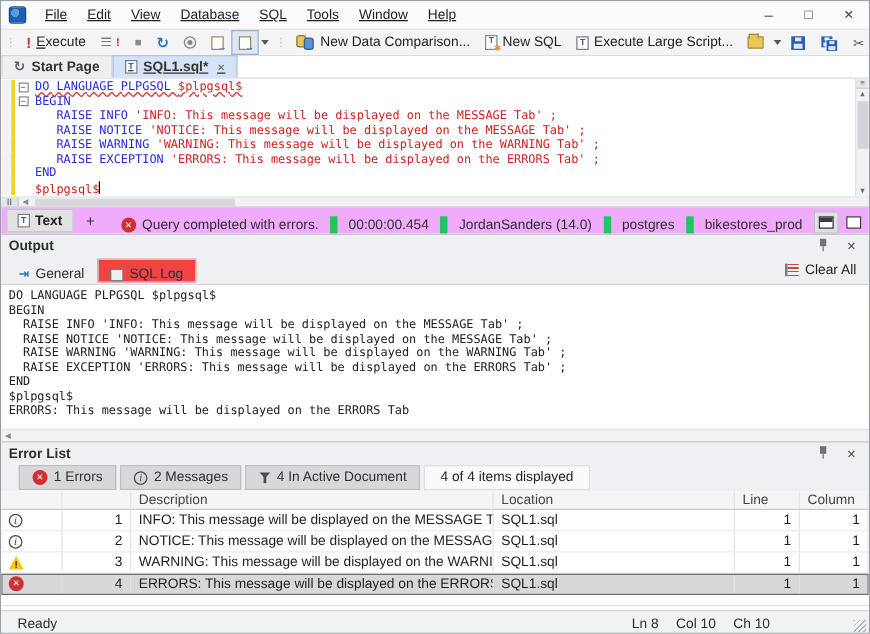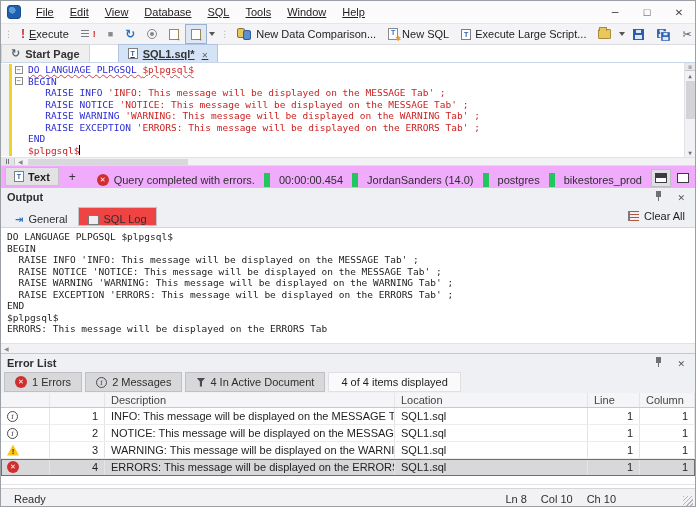--- a/index.html
+++ b/index.html
@@ -50,21 +50,21 @@
   .floppy::before { content:""; position:absolute; top:1px; left:3px; width:5px; height:3px; background:#dfe8f4; }
   .floppy::after { content:""; position:absolute; bottom:1px; left:2px; width:7px; height:4px; background:#dfe8f4; }
   .floppy.small { transform:scale(.8); }
   .floppy2 { position:relative; width:14px; height:13px; }
   .floppy2 .floppy { position:absolute; }
   .floppy2 .floppy:first-child { left:0; top:0; }
   .floppy2 .floppy:last-child { left:4px; top:3px; outline:1px solid #f4f4f6; }
   .ic-cut { color:#55555a; font-size:11px; }
 
   
-  .tabrow { height:18px; background:#fff; display:flex; align-items:flex-end; flex:0 0 auto; border-bottom:1px solid #c9d6e8;gap:28px; }
+  .tabrow { height:18px; background:#fff; display:flex; align-items:flex-end; flex:0 0 auto; border-bottom:1px solid #c9d6e8; }
   .dtab { height:18px; display:flex; align-items:center; gap:5px; padding:0 9px; background:#efefef; border:1px solid #d5d5d8; border-bottom:none; font-weight:bold; color:#333; }
   .dtab.active { background:#d5e3f6; border-color:#aec4e0;text-decoration:underline; }
   .ic { display:inline-flex; align-items:center; justify-content:center; }
   .ic-start-page-icon::before { content:"↻"; color:#55636f; font-weight:bold; font-size:11px; }
   .ic-sql-file-icon { width:10px; height:11px; background:#fff; border:1px solid #7d7d82; position:relative; }
   .ic-sql-file-icon::before { content:"T"; font-size:7px; font-weight:bold; color:#2a5fb0; }
   .tab-close::before { content:"✕"; font-size:8px; color:#666; }
   .tab-close { margin-left:2px; }
 
   
@@ -130,21 +130,21 @@
   .ic-sqllog { width:11px; height:10px; border:1px solid #7a7a7f;
       background:linear-gradient(#eee,#eee), repeating-linear-gradient(90deg,#aaa 0 1px,transparent 1px 4px); }
   .clearall { margin-left:auto; display:flex; align-items:center; gap:5px; padding:0 8px; height:19px; margin-right:2px; }
   .ic-clear { width:11px; height:10px; background:repeating-linear-gradient(#b5543a 0 1px, transparent 1px 3px); border-left:2px solid #7a7a7f; }
 
   .outbody { height:116px; background:#fff; border-top:1px solid #d6d6da; padding:3px 0 0 6px; overflow:hidden; flex:0 0 auto; }
   .out-line { font-size:9.5px; line-height:11.5px; white-space:pre; color:#222; }
   .outscroll { height:10px; background:#f2f2f4; border-top:1px solid #e2e2e6; display:flex; align-items:center; flex:0 0 auto; }
 
   
-  .filters { height:22px; background:#eef0f3; display:flex; align-items:center; padding-left:3px; gap:3px; flex:0 0 auto; }
+  .filters { height:22px; background:#eef0f3; display:flex; align-items:center; padding-left:14px; gap:3px; flex:0 0 auto; }
   .fbtn { height:20px; display:flex; align-items:center; gap:5px; padding:0 10px; background:#d8d8db; border:1px solid #bfbfc4; color:#2e2e2e; }
   .fsummary { padding:0 12px; background:#fafafa; height:20px; display:flex; align-items:center; border:1px solid #e0e0e4; }
   .ic-filter { width:9px; height:9px; background:#4a4a4f; clip-path:polygon(0 0,100% 0,62% 45%,62% 100%,38% 100%,38% 45%); }
 
   .etable { flex:0 0 auto; background:#fff; }
   .erow, .ehead { display:grid; grid-template-columns:49px 55px 290px 193px 52px auto; align-items:center; }
   .ehead { height:15px; background:#f5f5f7; border-bottom:1px solid #c9c9cd; color:#444; }
   .ehead > div, .erow > div { padding:0 6px; height:100%; display:flex; align-items:center; border-right:1px solid #e4e4e8; overflow:hidden; white-space:nowrap; }
   .erow { height:17px; border-bottom:1px solid #ececef; color:#1e1e1e; }
   .erow .num, .erow .lnum { justify-content:flex-end; }

